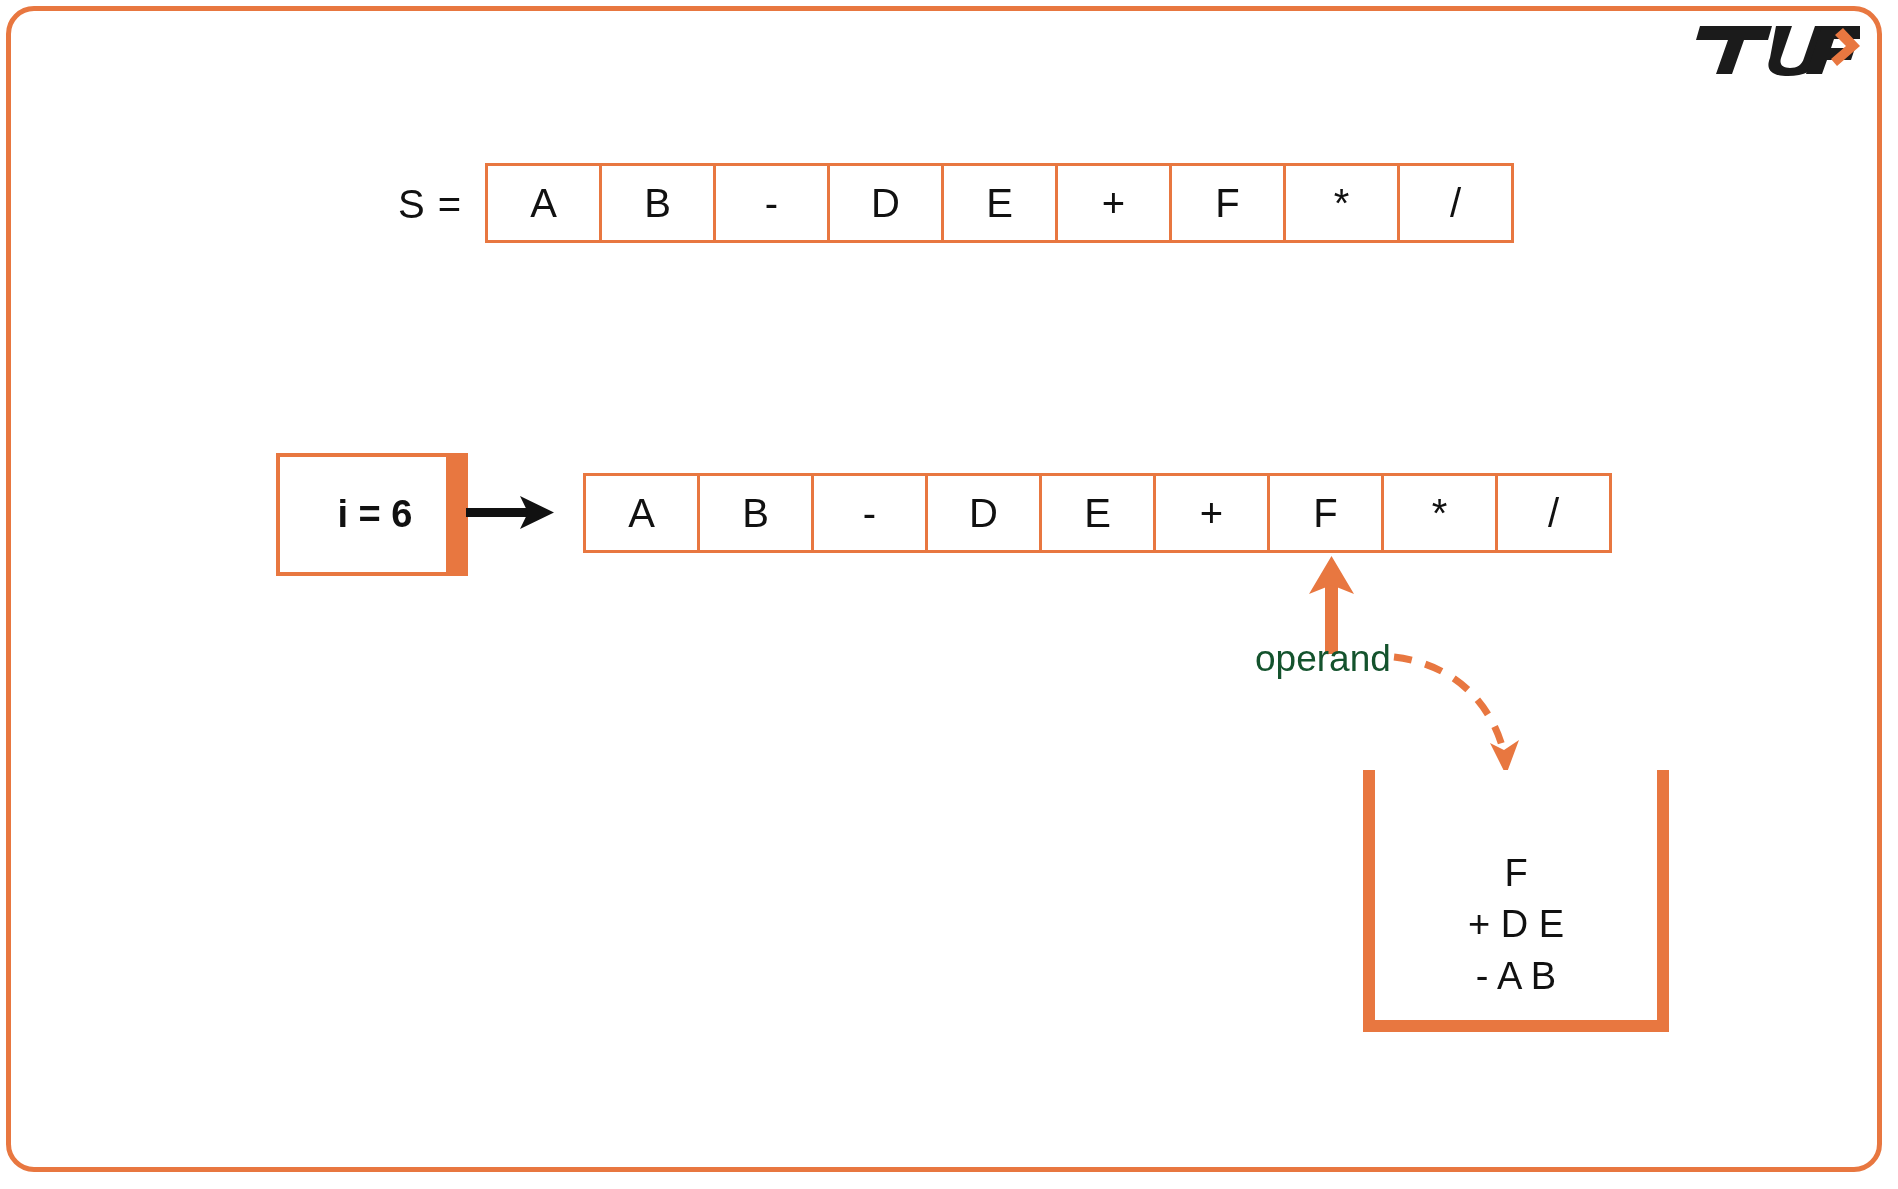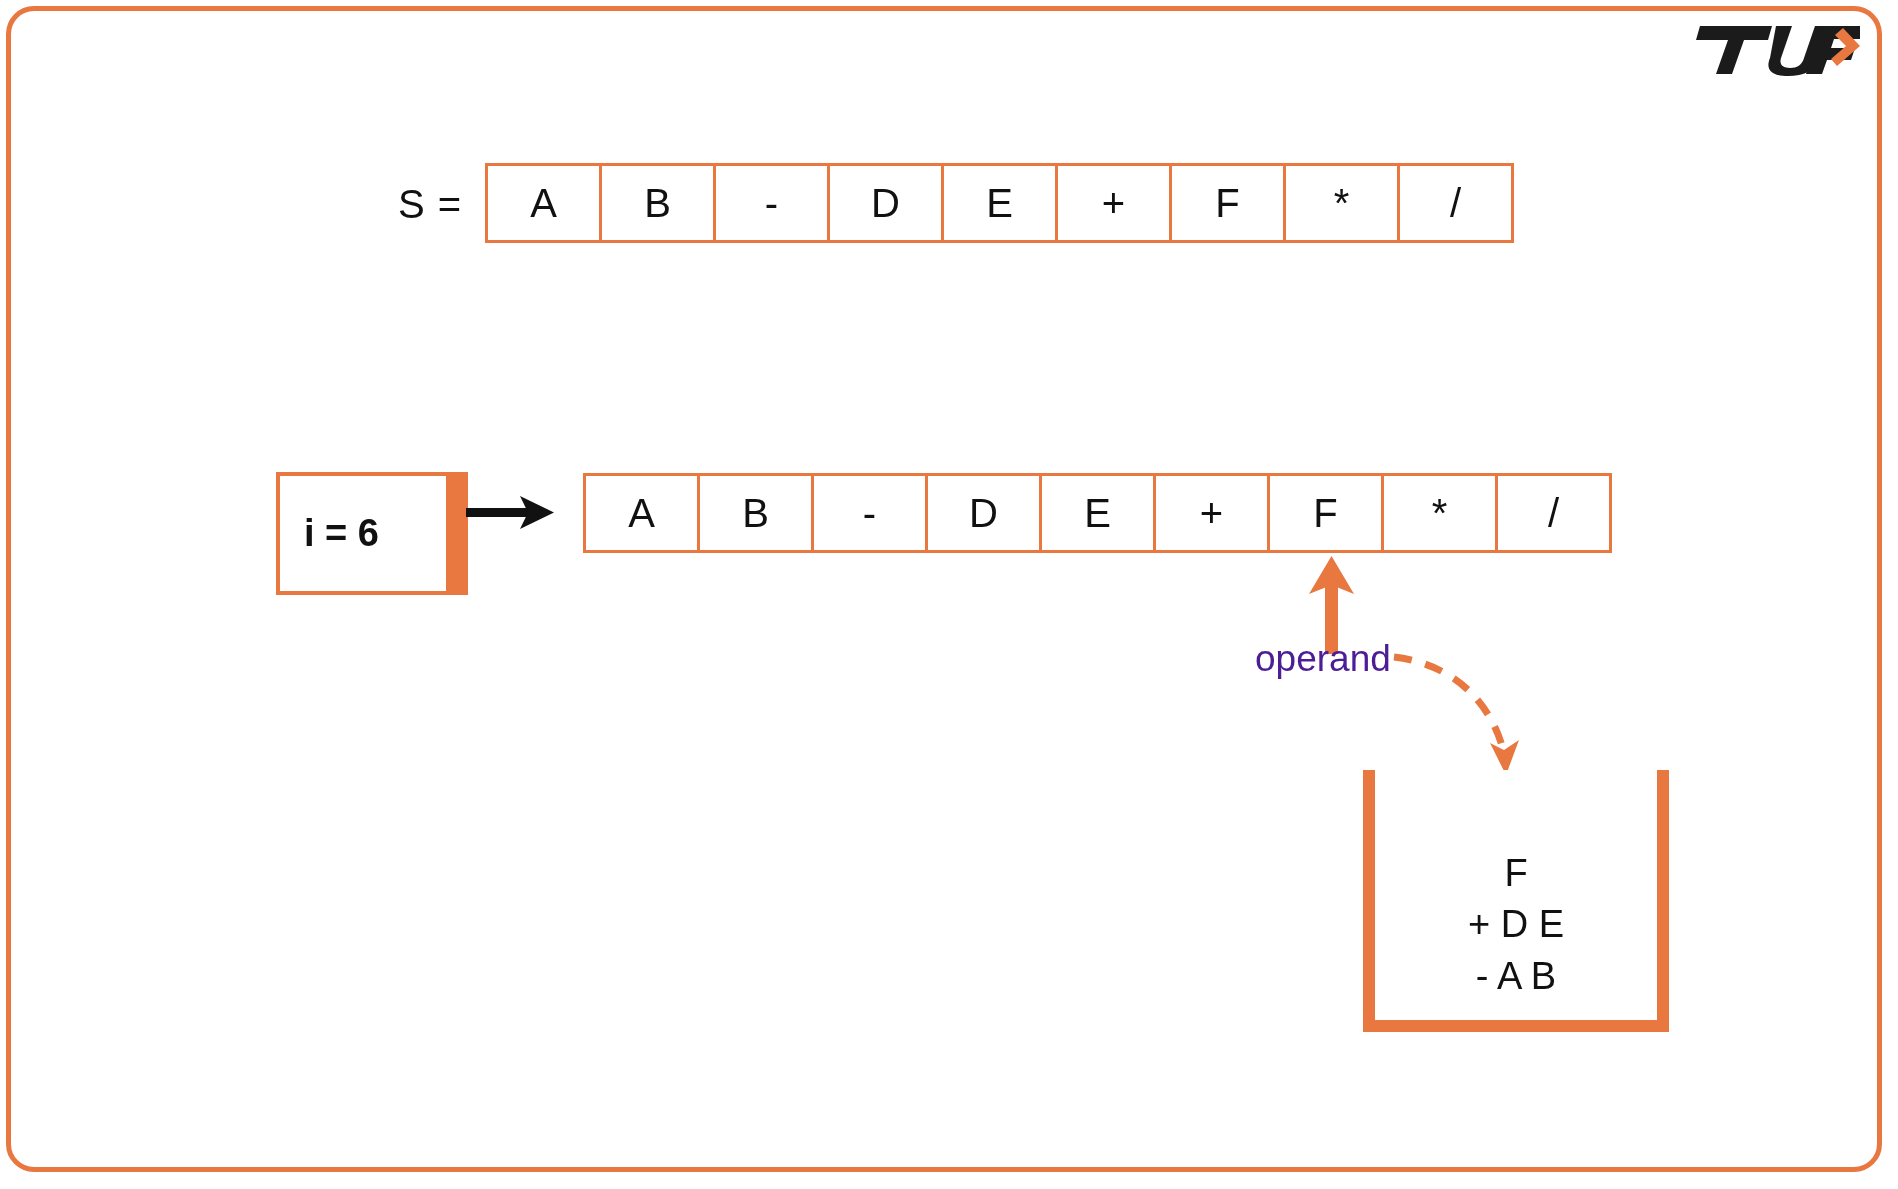--- a/index.html
+++ b/index.html
@@ -71,30 +71,30 @@
   }
 
   
   #array-row-2 { left: 583px; top: 473px; }
   #array-row-2 .array-cell { width: 117px; height: 80px; }
 
   
   #index-box {
     position: absolute;
     left: 276px;
-    top: 472px;
+    top: 453px;
     width: 192px;
     height: 123px;
     box-sizing: border-box;
     border: 4px solid #e87740;
     border-right-width: 22px;
     background: #ffffff;
     display: flex;
     align-items: center;
-    justify-content: flex-start;
+    justify-content: center;
   }
   #index-box-label {
     font-size: 38px;
     font-weight: bold;
     color: #111111;
     margin-left: 24px;
     white-space: nowrap;
   }
   #index-arrow {
     position: absolute;
@@ -110,21 +110,21 @@
     top: 556px;
     width: 64px;
     height: 100px;
   }
   
   #operand-label {
     position: absolute;
     left: 1255px;
     top: 638px;
     font-size: 37px;
-    color: #4c1d95;
+    color: #14532d;
     white-space: nowrap;
   }
   
   #operand-curve {
     position: absolute;
     left: 1390px;
     top: 645px;
     width: 180px;
     height: 140px;
   }

